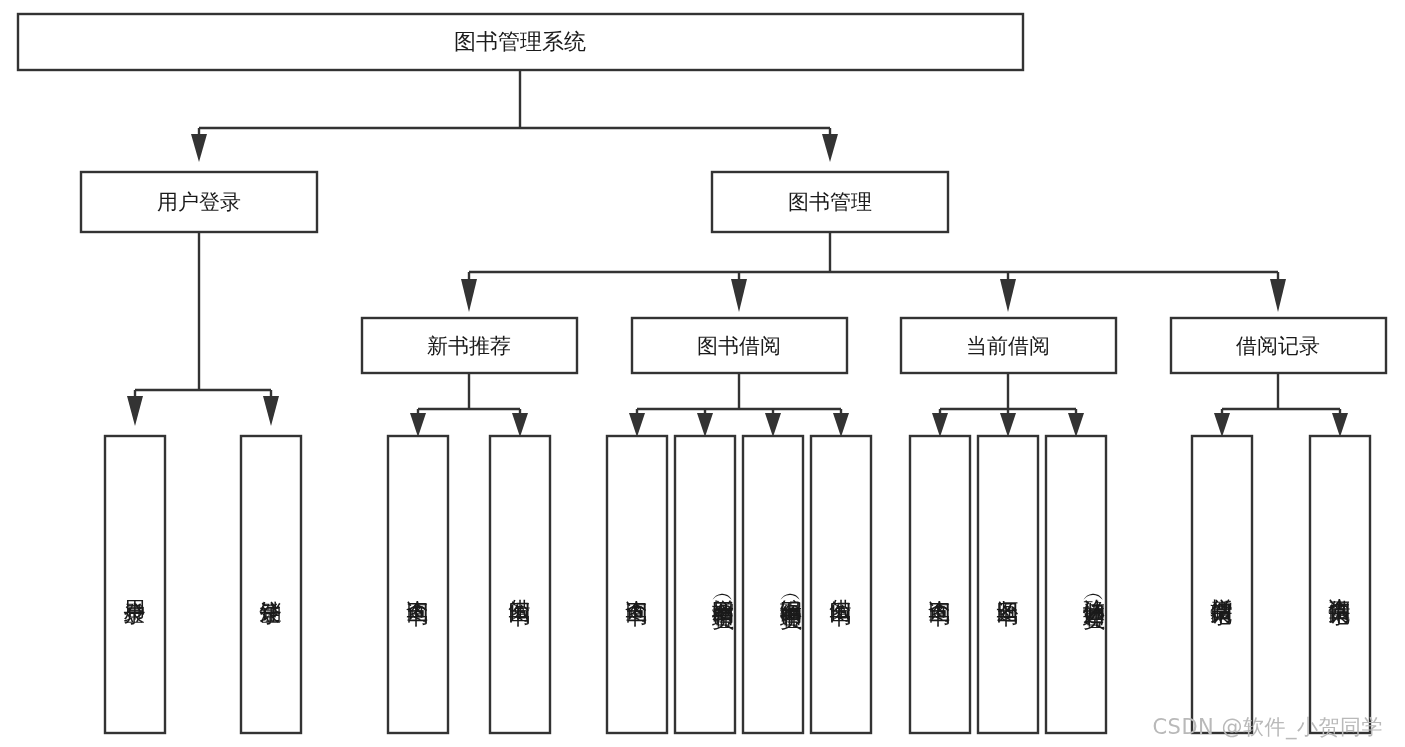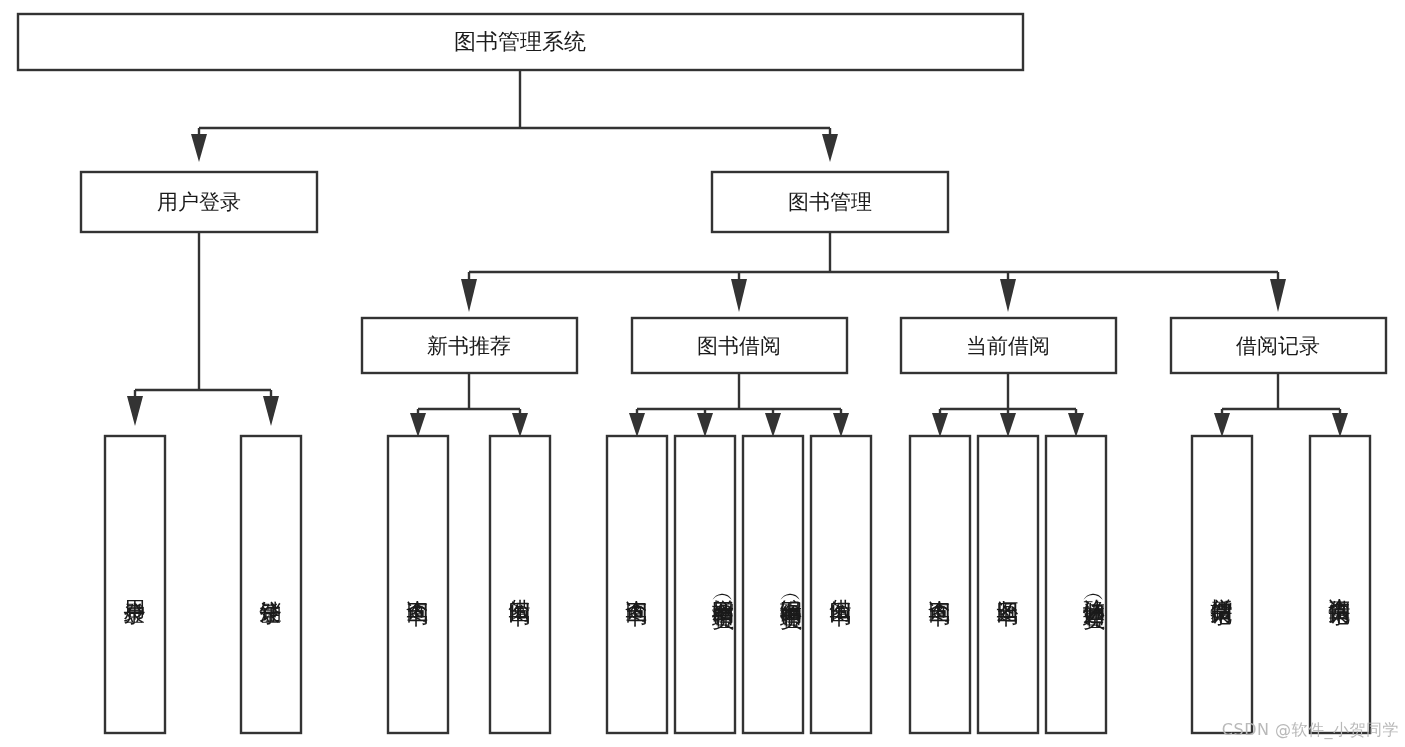--- a/index.html
+++ b/index.html
@@ -63,24 +63,24 @@
     display: flex;
     align-items: center;
     justify-content: center;
     text-align: center;
     white-space: nowrap;
     pointer-events: none;
     user-select: none;
   }
   .watermark {
     position: absolute;
-    right: 6px;
+    right: 22px;
     bottom: 6px;
     font-family: "DejaVu Sans", "Liberation Sans", sans-serif;
-    font-size: 16px;
+    font-size: 21px;
     color: #b9b9b9;
     letter-spacing: 0.5px;
     white-space: nowrap;
   }
 </style>
 </head>
 <body>
 
 <div id="diagram-root">
 

